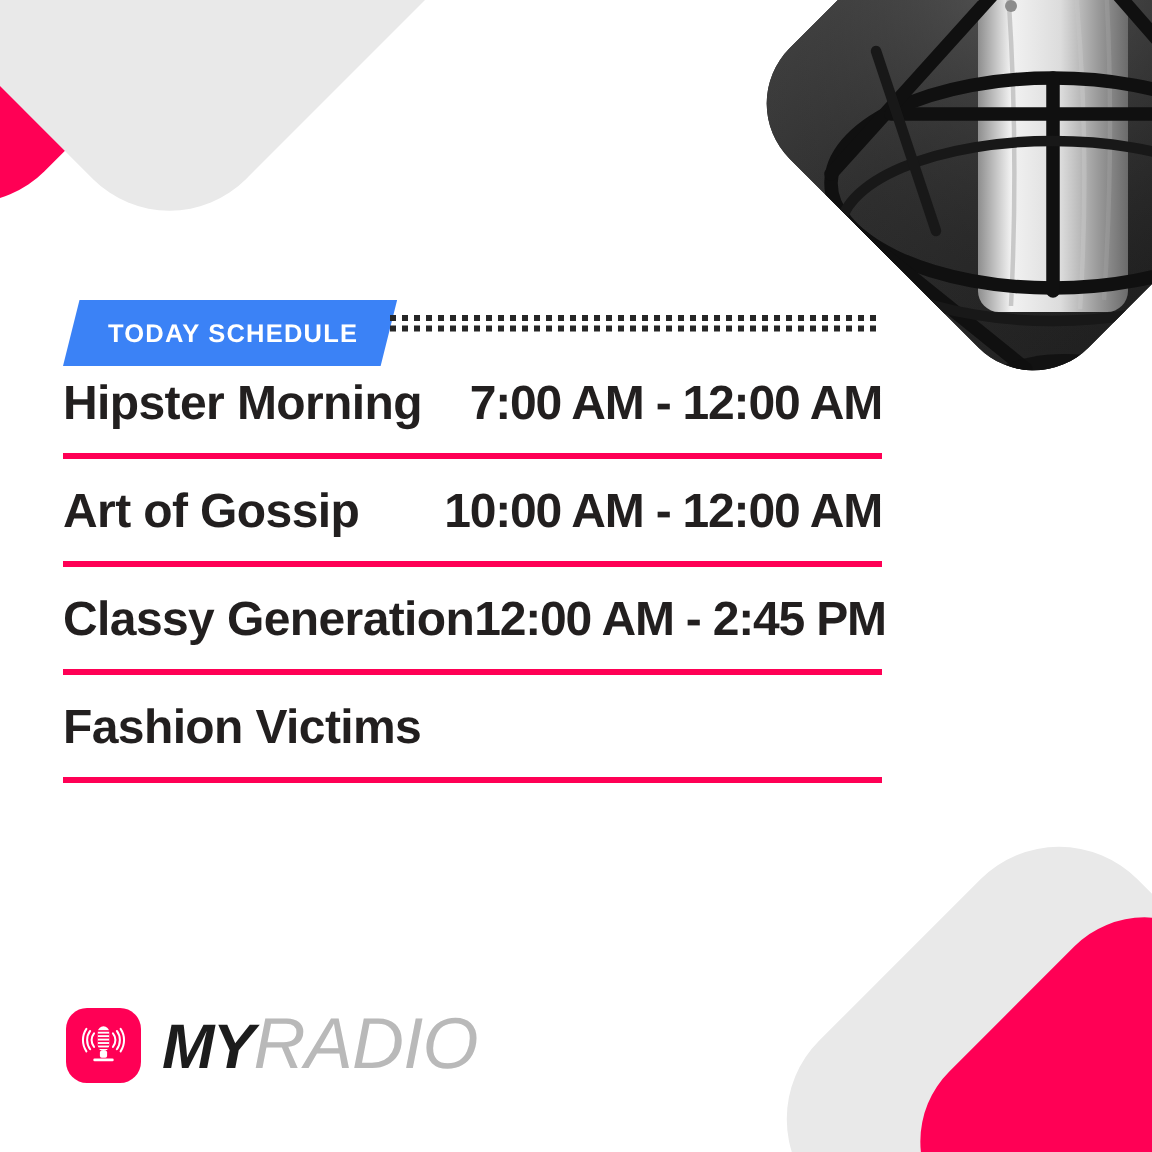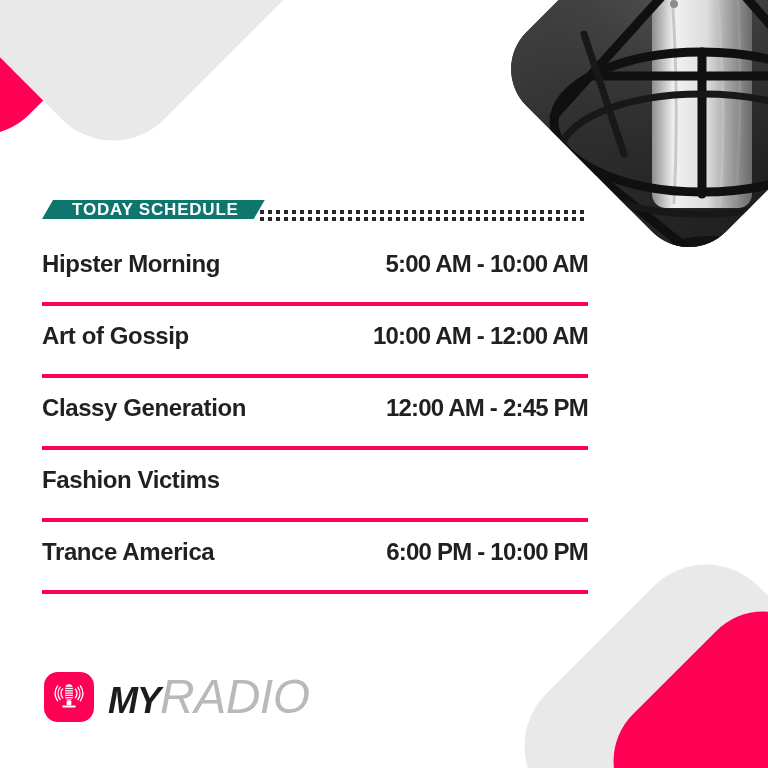--- a/index.html
+++ b/index.html
@@ -97,23 +97,23 @@
     position: absolute;
     left: 42px;
     top: 200px;
     width: 546px;
     height: 34px;
   }
   .badge {
     position: absolute;
     left: 0;
     top: 0;
-    height: 19px;
+    height: 44px;
     padding: 0 26px 0 30px;
-    background: #0f766e;
+    background: #3b82f6;
     -webkit-clip-path: polygon(11px 0, 100% 0, calc(100% - 11px) 100%, 0 100%);
     clip-path: polygon(11px 0, 100% 0, calc(100% - 11px) 100%, 0 100%);
     display: flex;
     align-items: center;
     box-sizing: border-box;
   }
   .badge-label {
     color: #ffffff;
     font-size: 17px;
     font-weight: bold;
@@ -145,21 +145,21 @@
   }
   .schedule-row {
     display: flex;
     align-items: baseline;
     justify-content: space-between;
     height: 50px;
   }
   .show-title,
   .show-time {
     color: #221f1f;
-    font-size: 24px;
+    font-size: 32px;
     font-weight: bold;
     line-height: 1;
     letter-spacing: -0.4px;
     white-space: nowrap;
     font-family: "Liberation Sans", sans-serif;
   }
   .show-time {
     letter-spacing: -0.8px;
   }
   .row-divider {
@@ -185,21 +185,21 @@
     display: flex;
     align-items: center;
     justify-content: center;
   }
   .logo-mark svg { display: block; }
   .logo-text {
     display: flex;
     align-items: baseline;
   }
   .logo-my {
-    font-size: 36px;
+    font-size: 42px;
     font-weight: bold;
     font-style: italic;
     color: #1c1c1c;
     letter-spacing: -1px;
     line-height: 1;
     font-family: "Liberation Sans", sans-serif;
   }
   .logo-radio {
     font-size: 48px;
     font-weight: normal;
@@ -298,21 +298,21 @@
       <span class="badge-label">TODAY SCHEDULE</span>
     </div>
     <div class="dot-rail"></div>
   </div>
 
   <div class="schedule-list">
 
     <div>
       <div class="schedule-row">
         <span class="show-title">Hipster Morning</span>
-        <span class="show-time">5:00 AM - 10:00 AM</span>
+        <span class="show-time">7:00 AM - 12:00 AM</span>
       </div>
       <div class="row-divider"></div>
     </div>
 
     <div>
       <div class="schedule-row">
         <span class="show-title">Art of Gossip</span>
         <span class="show-time">10:00 AM - 12:00 AM</span>
       </div>
       <div class="row-divider"></div>
@@ -326,27 +326,20 @@
       <div class="row-divider"></div>
     </div>
 
     <div>
       <div class="schedule-row">
         <span class="show-title">Fashion Victims</span>
       </div>
       <div class="row-divider"></div>
     </div>
 
-    <div>
-      <div class="schedule-row">
-        <span class="show-title">Trance America</span>
-        <span class="show-time">6:00 PM - 10:00 PM</span>
-      </div>
-      <div class="row-divider"></div>
-    </div>
 
   </div>
 
   <div class="logo">
     <div class="logo-mark">
       <span>
         <svg width="34" height="34" viewBox="0 0 34 34" xmlns="http://www.w3.org/2000/svg">
           <g fill="#ffffff">
 
             <rect x="13.2" y="4.2" width="7.6" height="16.4" rx="3.8"></rect>

